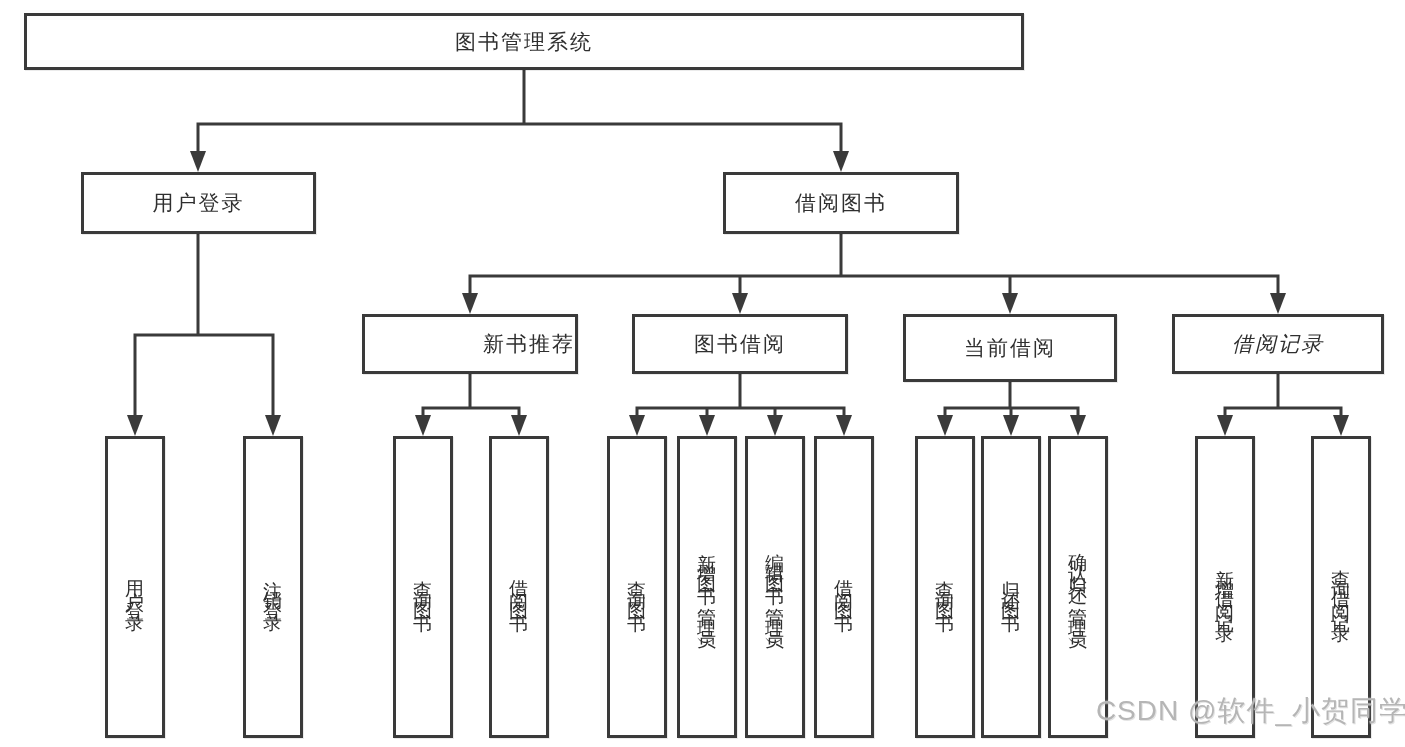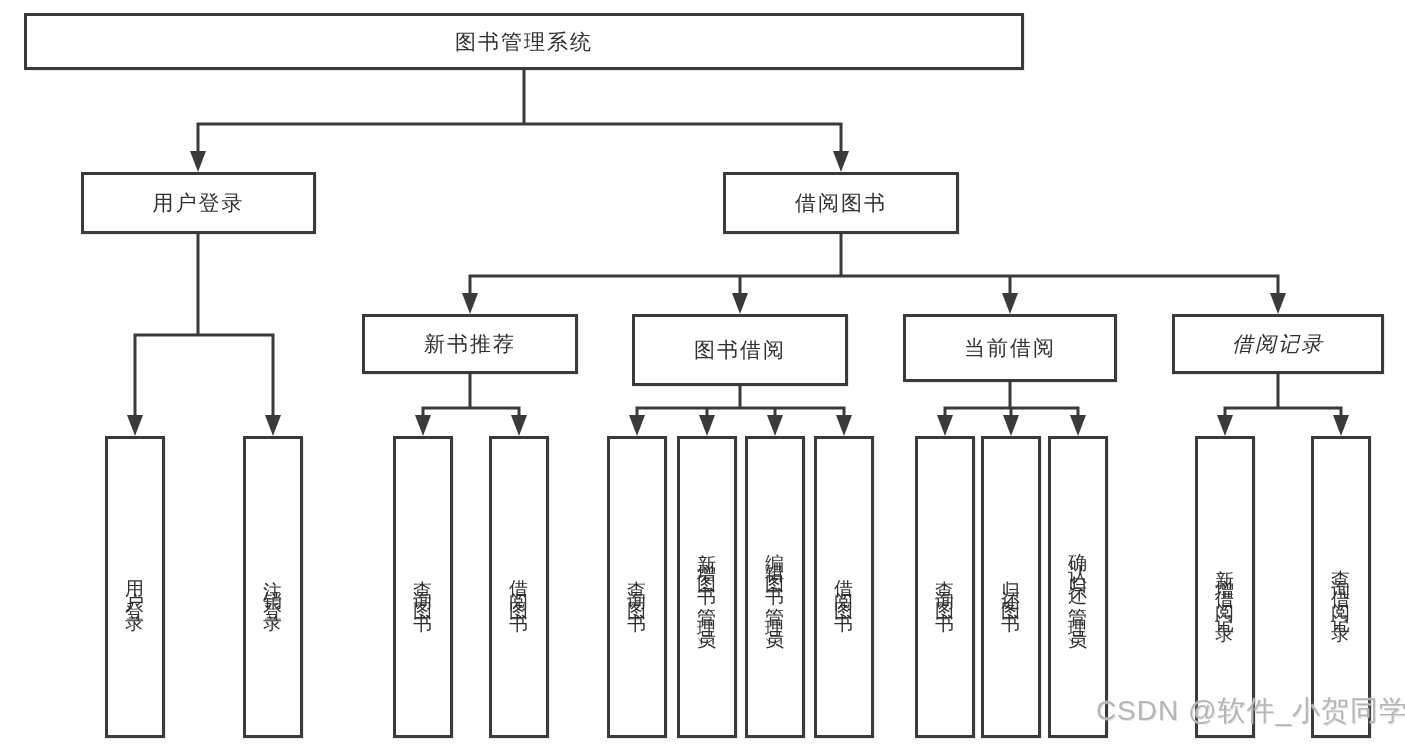--- a/index.html
+++ b/index.html
@@ -126,24 +126,24 @@
     <span class="node-label">图书管理系统</span>
   </div>
 
   <div class="node" style="left:81px; top:172px; width:235px; height:62px;">
     <span class="node-label">用户登录</span>
   </div>
   <div class="node" style="left:723px; top:172px; width:236px; height:62px;">
     <span class="node-label">借阅图书</span>
   </div>
 
-  <div class="node" style="left:362px; top:314px; width:216px; height:60px;">
+  <div class="node" style="left:362px; top:314px; width:216px; height:60px;justify-content:flex-end;">
     <span class="node-label">新书推荐</span>
   </div>
-  <div class="node" style="left:632px; top:314px; width:216px; height:72px;">
+  <div class="node" style="left:632px; top:314px; width:216px; height:60px;">
     <span class="node-label">图书借阅</span>
   </div>
   <div class="node" style="left:903px; top:314px; width:214px; height:68px;">
     <span class="node-label">当前借阅</span>
   </div>
   <div class="node" style="left:1172px; top:314px; width:212px; height:60px;font-style:italic;">
     <span class="node-label">借阅记录</span>
   </div>
 
   <div class="node leaf" style="left:105px; top:436px; width:60px; height:302px;">

